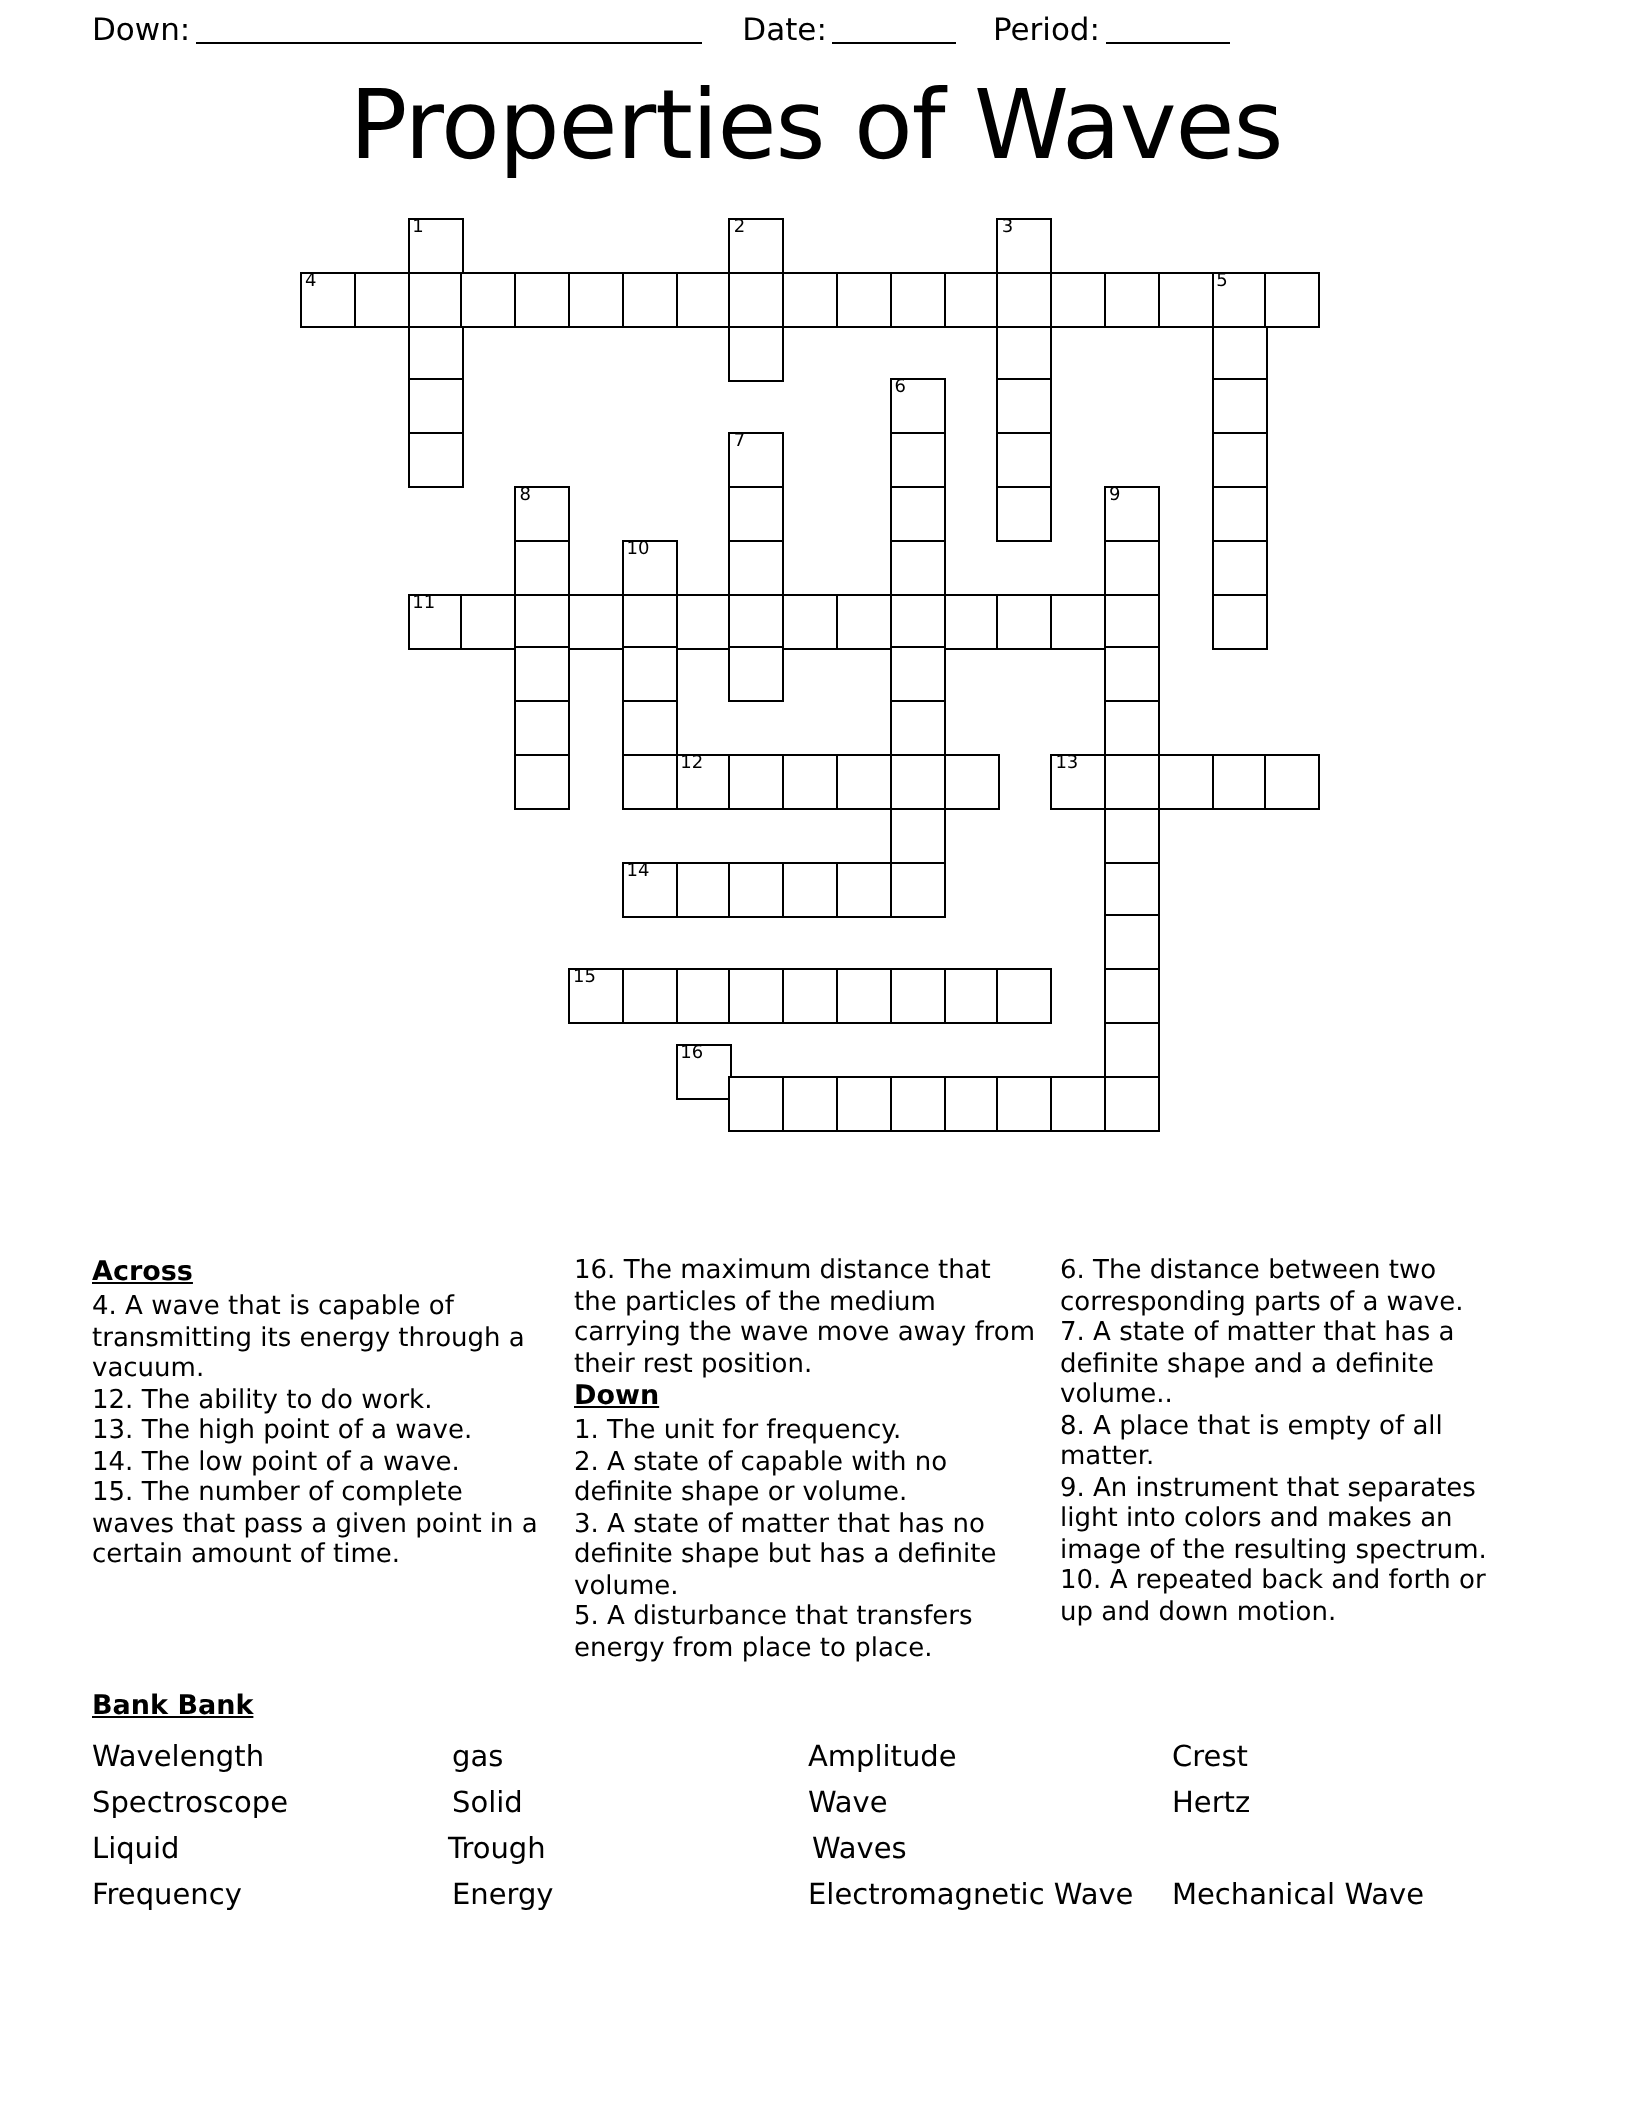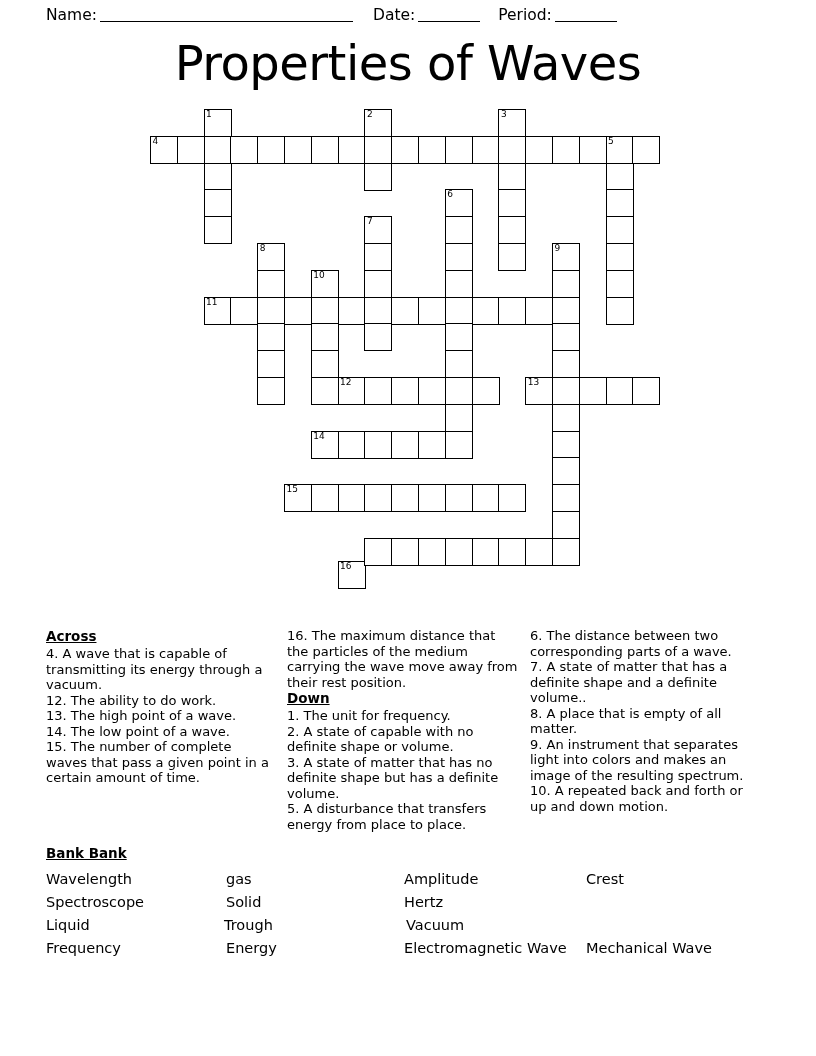--- a/index.html
+++ b/index.html
@@ -125,21 +125,21 @@
   .wb-cell { box-sizing: border-box; }
   .wb-c1 { width: 180px; }
   .wb-c2 { width: 178px; }
   .wb-c3 { width: 182px; }
   .wb-c4 { width: 180px; }
 </style>
 </head>
 <body>
 
 <div class="header-line">
-  <span class="hdr-label">Name:</span>
+  <span class="hdr-label">Down:</span>
   <span class="hdr-rule rule-name"></span>
   <span class="hdr-gap-a"></span>
   <span class="hdr-label">Date:</span>
   <span class="hdr-rule rule-date"></span>
   <span class="hdr-gap-b"></span>
   <span class="hdr-label">Period:</span>
   <span class="hdr-rule rule-period"></span>
 </div>
 
 <div class="puzzle-title">Properties of Waves</div>
@@ -273,21 +273,21 @@
     <div class="cw-cell" style="left: 310.8px; top: 484.2px;"></div>
     <div class="cw-cell" style="left: 337.6px; top: 484.2px;"></div>
     <div class="cw-cell" style="left: 364.4px; top: 484.2px;"></div>
     <div class="cw-cell" style="left: 391.2px; top: 484.2px;"></div>
     <div class="cw-cell" style="left: 418px; top: 484.2px;"></div>
     <div class="cw-cell" style="left: 444.8px; top: 484.2px;"></div>
     <div class="cw-cell" style="left: 471.6px; top: 484.2px;"></div>
     <div class="cw-cell" style="left: 498.4px; top: 484.2px;"></div>
     <div class="cw-cell" style="left: 552px; top: 484.2px;"></div>
     <div class="cw-cell" style="left: 552px; top: 511px;"></div>
-    <div class="cw-cell" style="left: 337.6px; top: 561px; padding-left: 17px;">
+    <div class="cw-cell" style="left: 337.6px; top: 522px; padding-left: 17px;">
       <span class="cw-num">16</span>
     </div>
     <div class="cw-cell" style="left: 364.4px; top: 537.8px;"></div>
     <div class="cw-cell" style="left: 391.2px; top: 537.8px;"></div>
     <div class="cw-cell" style="left: 418px; top: 537.8px;"></div>
     <div class="cw-cell" style="left: 444.8px; top: 537.8px;"></div>
     <div class="cw-cell" style="left: 471.6px; top: 537.8px;"></div>
     <div class="cw-cell" style="left: 498.4px; top: 537.8px;"></div>
     <div class="cw-cell" style="left: 525.2px; top: 537.8px;"></div>
     <div class="cw-cell" style="left: 552px; top: 537.8px;"></div>
@@ -326,26 +326,27 @@
 
   <div class="wb-row">
     <span class="wb-cell wb-c1">Wavelength</span>
     <span class="wb-cell wb-c2">gas</span>
     <span class="wb-cell wb-c3">Amplitude</span>
     <span class="wb-cell wb-c4">Crest</span>
   </div>
   <div class="wb-row">
     <span class="wb-cell wb-c1">Spectroscope</span>
     <span class="wb-cell wb-c2">Solid</span>
+    <span class="wb-cell wb-c3">Wave</span>
     <span class="wb-cell wb-c4">Hertz</span>
   </div>
   <div class="wb-row">
     <span class="wb-cell wb-c2">Liquid</span>
     <span class="wb-cell wb-c3">Trough</span>
-    <span class="wb-cell wb-c4">Vacuum</span>
+    <span class="wb-cell wb-c4">Waves</span>
   </div>
   <div class="wb-row">
     <span class="wb-cell wb-c1">Frequency</span>
     <span class="wb-cell wb-c2">Energy</span>
     <span class="wb-cell wb-c3">Electromagnetic Wave</span>
     <span class="wb-cell wb-c4">Mechanical Wave</span>
   </div>
 </div>
 
 </body></html>

